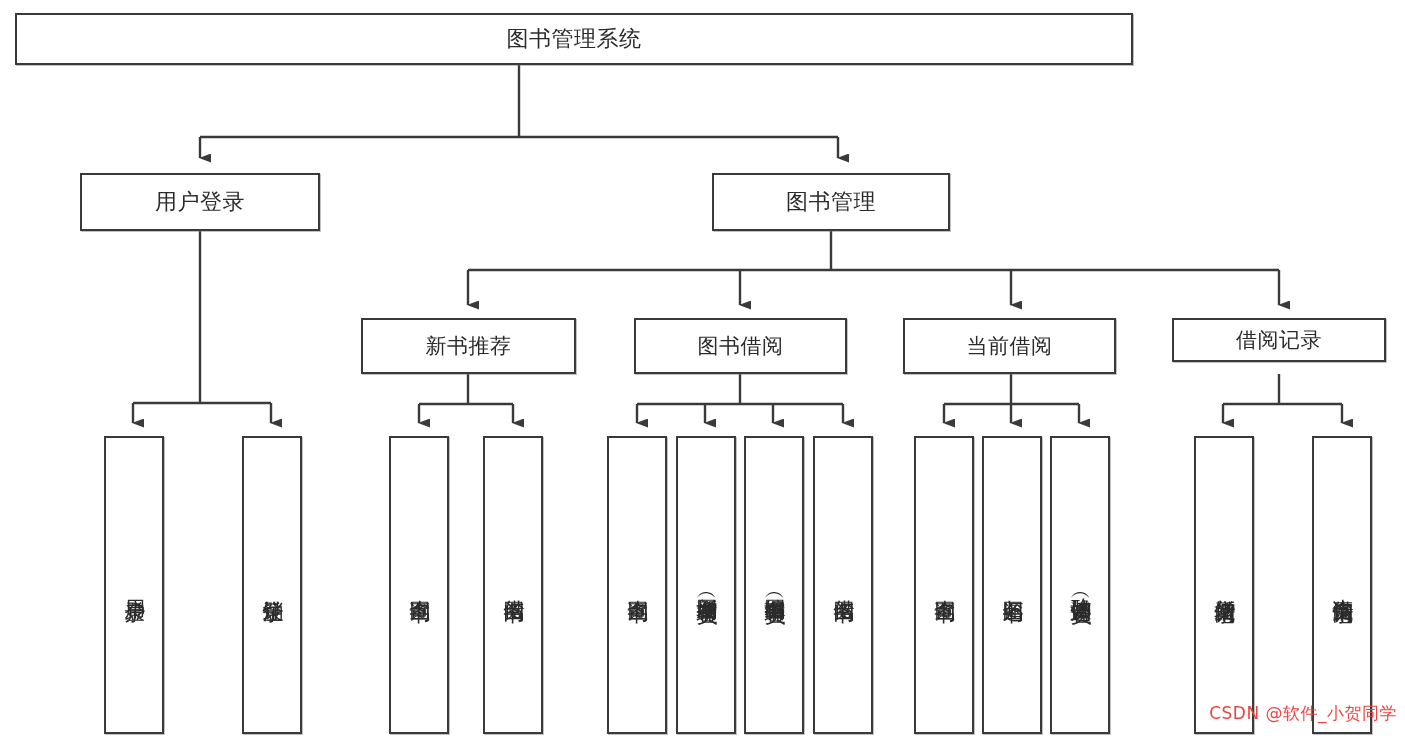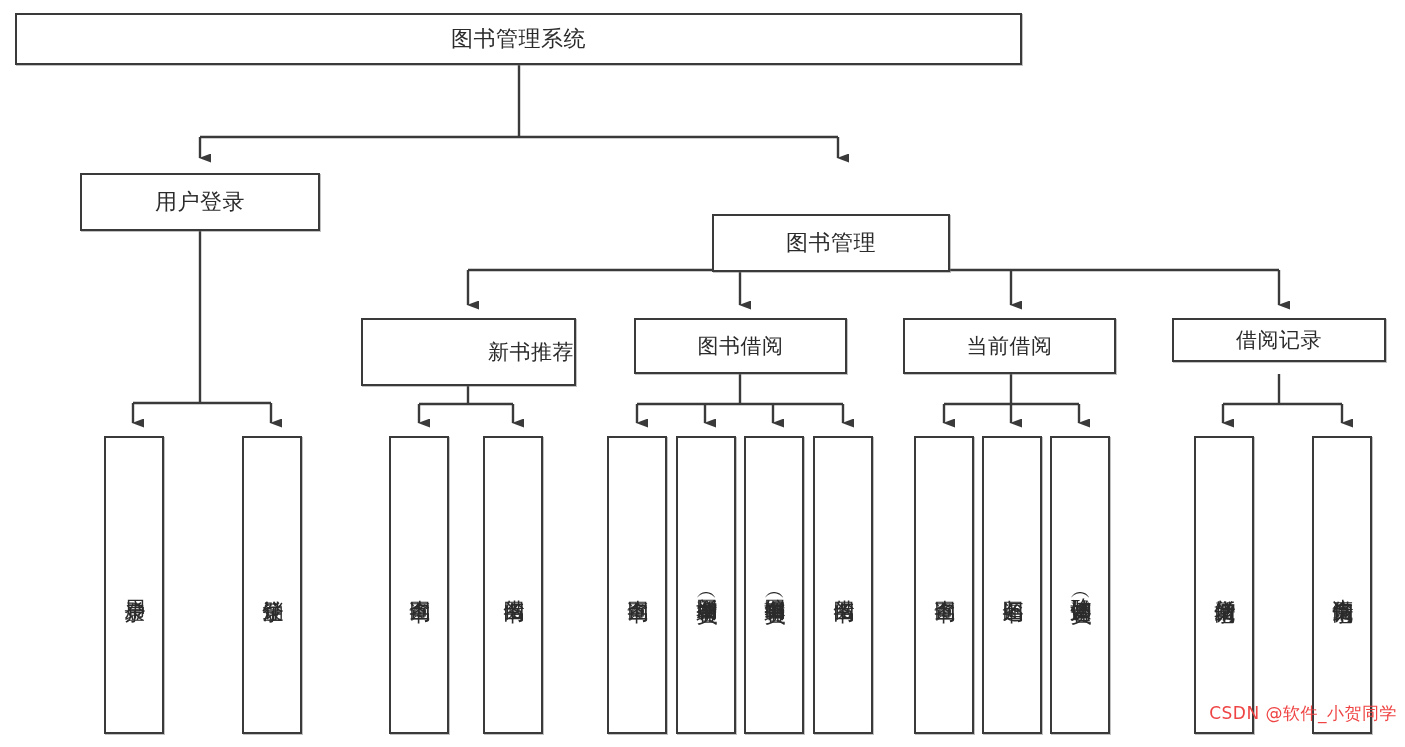--- a/index.html
+++ b/index.html
@@ -136,33 +136,33 @@
     </g>
 
     <g stroke="#3a3a3a" stroke-width="2.4" fill="none">
       <path d="M1279,374 L1279,404"></path>
       <path d="M1223,404 L1342,404"></path>
       <path d="M1223,404 L1223,423" marker-end="url(#arrowhead)"></path>
       <path d="M1342,404 L1342,423" marker-end="url(#arrowhead)"></path>
     </g>
   </svg>
 
-  <div class="node root" style="left:15px; top:13px; width:1007px; height:52px;">
+  <div class="node root" style="left:15px; top:13px; width:1118px; height:52px;">
     <span class="node-label">图书管理系统</span>
   </div>
 
   <div class="node level2" style="left:80px; top:173px; width:240px; height:58px;">
     <span class="node-label">用户登录</span>
   </div>
 
-  <div class="node level2" style="left:712px; top:173px; width:238px; height:58px;margin-top:41px;">
+  <div class="node level2" style="left:712px; top:173px; width:238px; height:58px;">
     <span class="node-label">图书管理</span>
   </div>
 
-  <div class="node level3" style="left:361px; top:318px; width:215px; height:68px;justify-content:flex-end;">
+  <div class="node level3" style="left:361px; top:318px; width:215px; height:56px;">
     <span class="node-label">新书推荐</span>
   </div>
 
   <div class="node level3" style="left:903px; top:318px; width:213px; height:56px;">
     <span class="node-label">当前借阅</span>
   </div>
 
   <div class="node level3" style="left:634px; top:318px; width:213px; height:56px;">
     <span class="node-label">图书借阅</span>
   </div>

